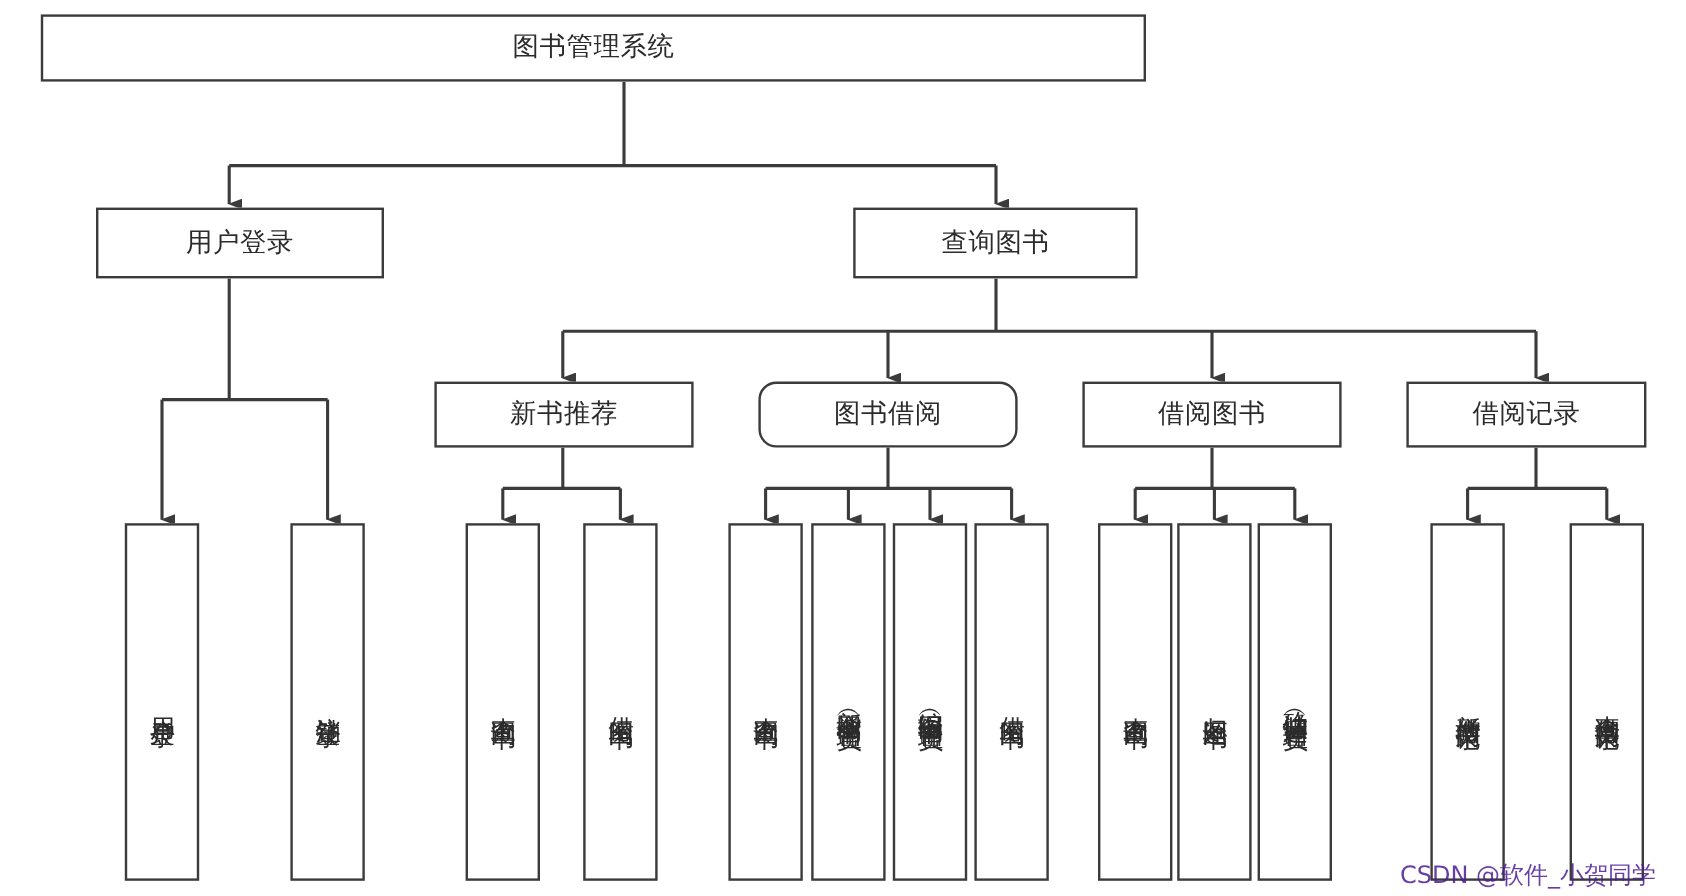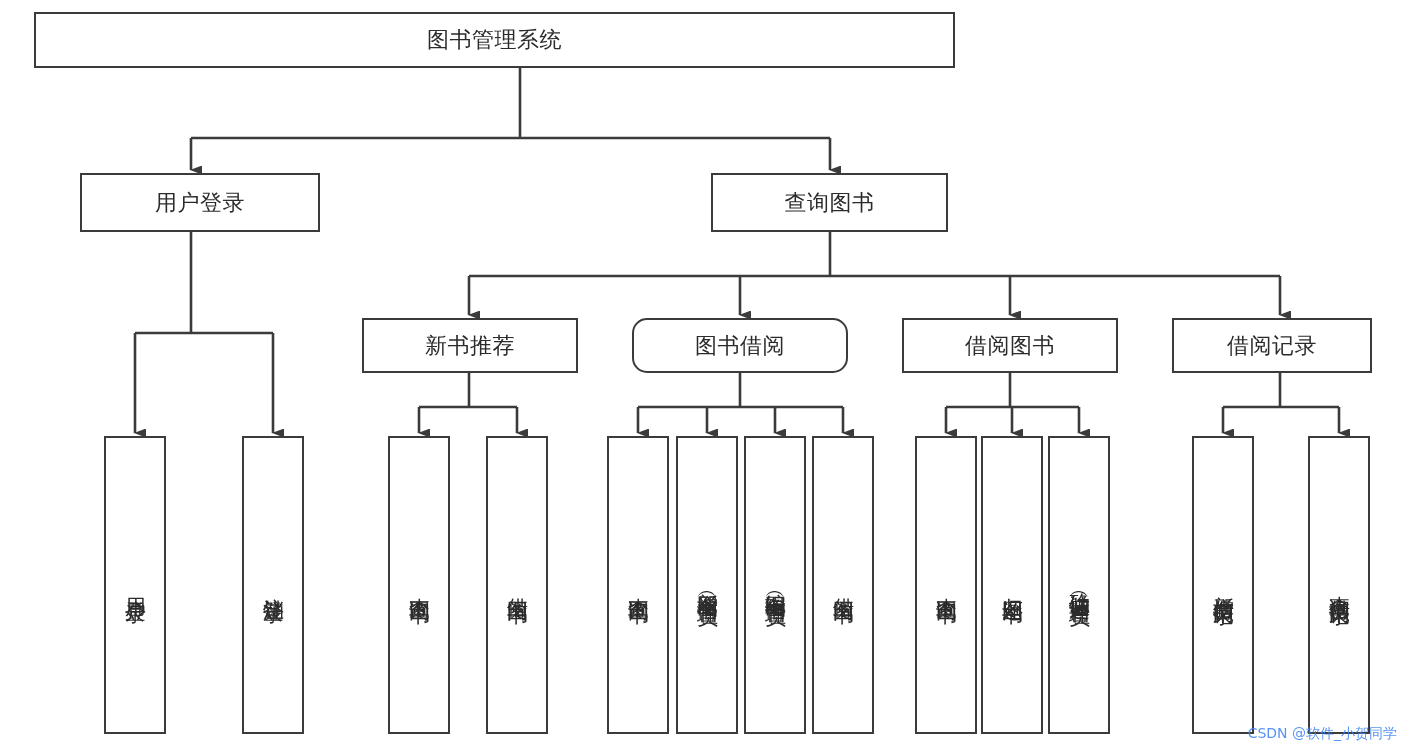--- a/index.html
+++ b/index.html
@@ -44,24 +44,24 @@
   }
   .node-box.vertical .node-label {
     writing-mode: vertical-rl;
     text-orientation: upright;
     font-size: 21px;
     letter-spacing: 2px;
     line-height: 1;
   }
   #watermark {
     position: absolute;
-    right: 8px;
+    right: 25px;
     bottom: 4px;
-    font-size: 14px;
-    color: #3b82f6;
+    font-size: 20px;
+    color: #4c1d95;
     white-space: nowrap;
     opacity: 0.85;
     pointer-events: none;
   }
 </style>
 </head>
 <body>
 
 <div id="diagram-root">
 

